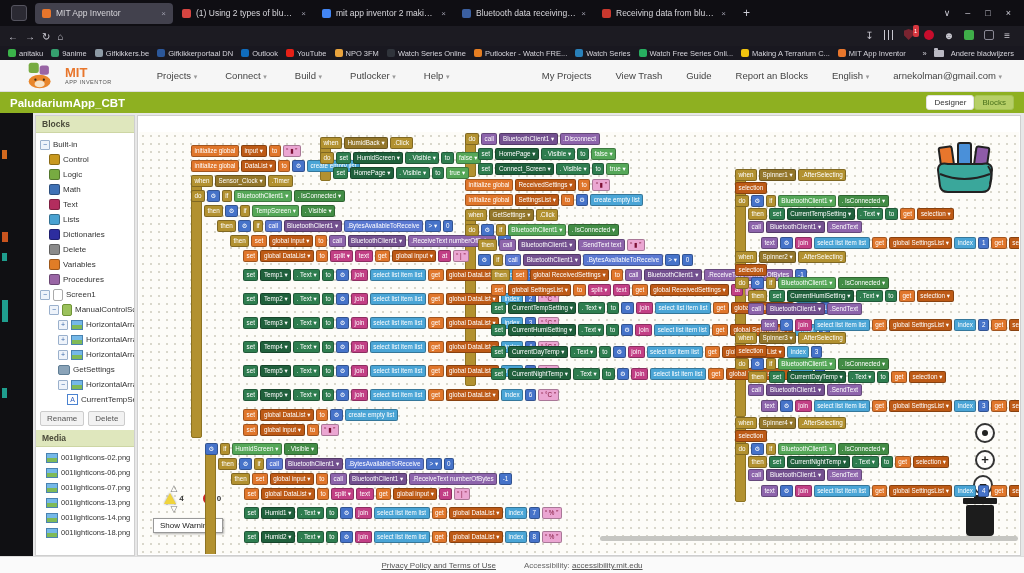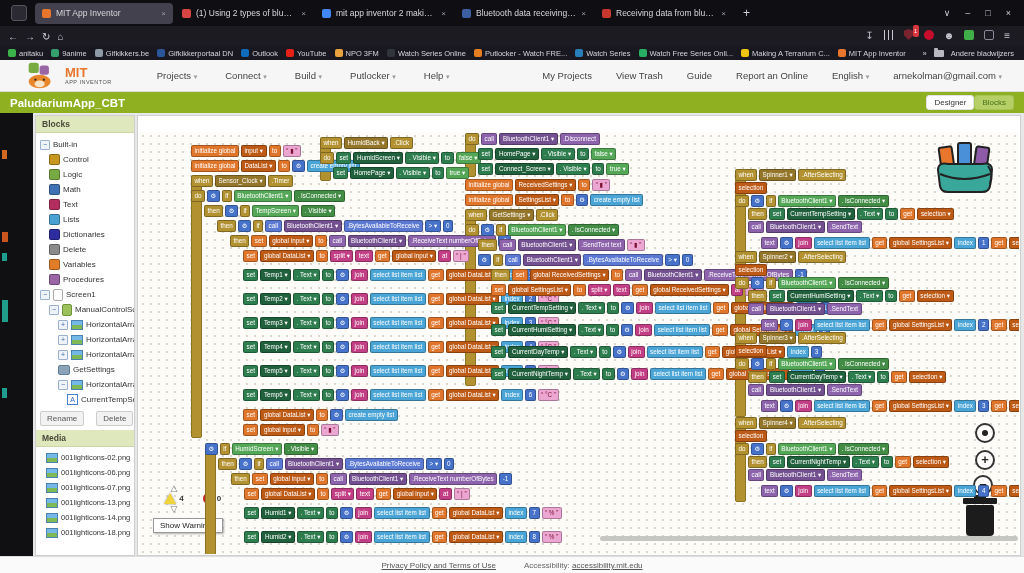--- a/index.html
+++ b/index.html
@@ -85,21 +85,21 @@
   .trow{display:flex;align-items:center;height:15px;font-size:8px;color:#333;white-space:nowrap;overflow:hidden}
   .tog{width:8px;height:8px;border:1px solid #9ab0cc;color:#3a68a8;font-size:7px;line-height:7px;text-align:center;
        border-radius:1px;margin-right:3px;flex:none;background:#eef3fa}
   .t-sq{width:9px;height:9px;border:1px solid rgba(0,0,0,.3);border-radius:2px;display:inline-block;margin-right:3px;flex:none}
   .t-scr{width:8px;height:10px;background:#fff;border:1px solid #aaa;border-radius:2px;margin-right:3px;flex:none}
   .t-scr2{width:8px;height:10px;background:#9bc15c;border:1px solid #6f9436;border-radius:2px;margin-right:3px;flex:none}
   .t-img{width:10px;height:8px;background:linear-gradient(180deg,#74b8e8 55%,#7fba57 45%);border:1px solid #4a82b0;margin-right:3px;flex:none}
   .t-btn{width:10px;height:8px;background:#8aa3b8;border:1px solid #5f7d94;border-radius:2px;margin-right:3px;flex:none}
   .t-lbl{width:9px;height:9px;background:#fff;border:1px solid #4a82d0;color:#2f5fbf;font-size:7px;line-height:9px;
          text-align:center;margin-right:3px;flex:none}
-  .btnrow{display:flex;gap:12px;padding:4px}
+  .btnrow{display:flex;gap:4px;padding:4px}
   .graybtn{background:#f2f2f2;border:1px solid #ccc;border-radius:2px;font-size:8px;color:#555;padding:2px 6px}
   .mrow{display:flex;align-items:center;height:15px;font-size:7.5px;color:#333;padding-left:10px;white-space:nowrap;overflow:hidden}
 
   .viewer{left:137px;top:2px;width:884px;height:441px}
   .canvas{position:absolute;top:16px;left:1px;right:1px;bottom:1px;background:#fdfcf8;overflow:hidden;
           background-image:radial-gradient(#d9d7cb 0.8px,transparent 0.9px);background-size:8px 8px}
 
   
   .cluster{position:absolute}
   .spine{position:absolute;left:0;top:10px;bottom:0;width:9px;background:#b29130;border:1px solid #8d7322;border-radius:2px}
@@ -276,21 +276,21 @@
       <span class="menu"><span>Projects</span> <span class="caret">▾</span></span>
       <span class="menu"><span>Connect</span> <span class="caret">▾</span></span>
       <span class="menu"><span>Build</span> <span class="caret">▾</span></span>
       <span class="menu"><span>Putlocker</span> <span class="caret">▾</span></span>
       <span class="menu"><span>Help</span> <span class="caret">▾</span></span>
     </div>
   <div class="hdr-right" id="hdrlinks">
       <span class="hlink">My Projects</span>
       <span class="hlink">View Trash</span>
       <span class="hlink">Guide</span>
-      <span class="hlink">Report an Online</span>
+      <span class="hlink">Report an Blocks</span>
       <span>English <span class="caret">▾</span></span>
       <span>arnekolman@gmail.com <span class="caret">▾</span></span>
     </div>
 </div>
 
 <div class="projbar">
   <span class="pb-title">PaludariumApp_CBT</span>
   <div class="pb-right">
     <span class="pbtn">Designer</span>
     <span class="pbtn ghost">Blocks</span>

